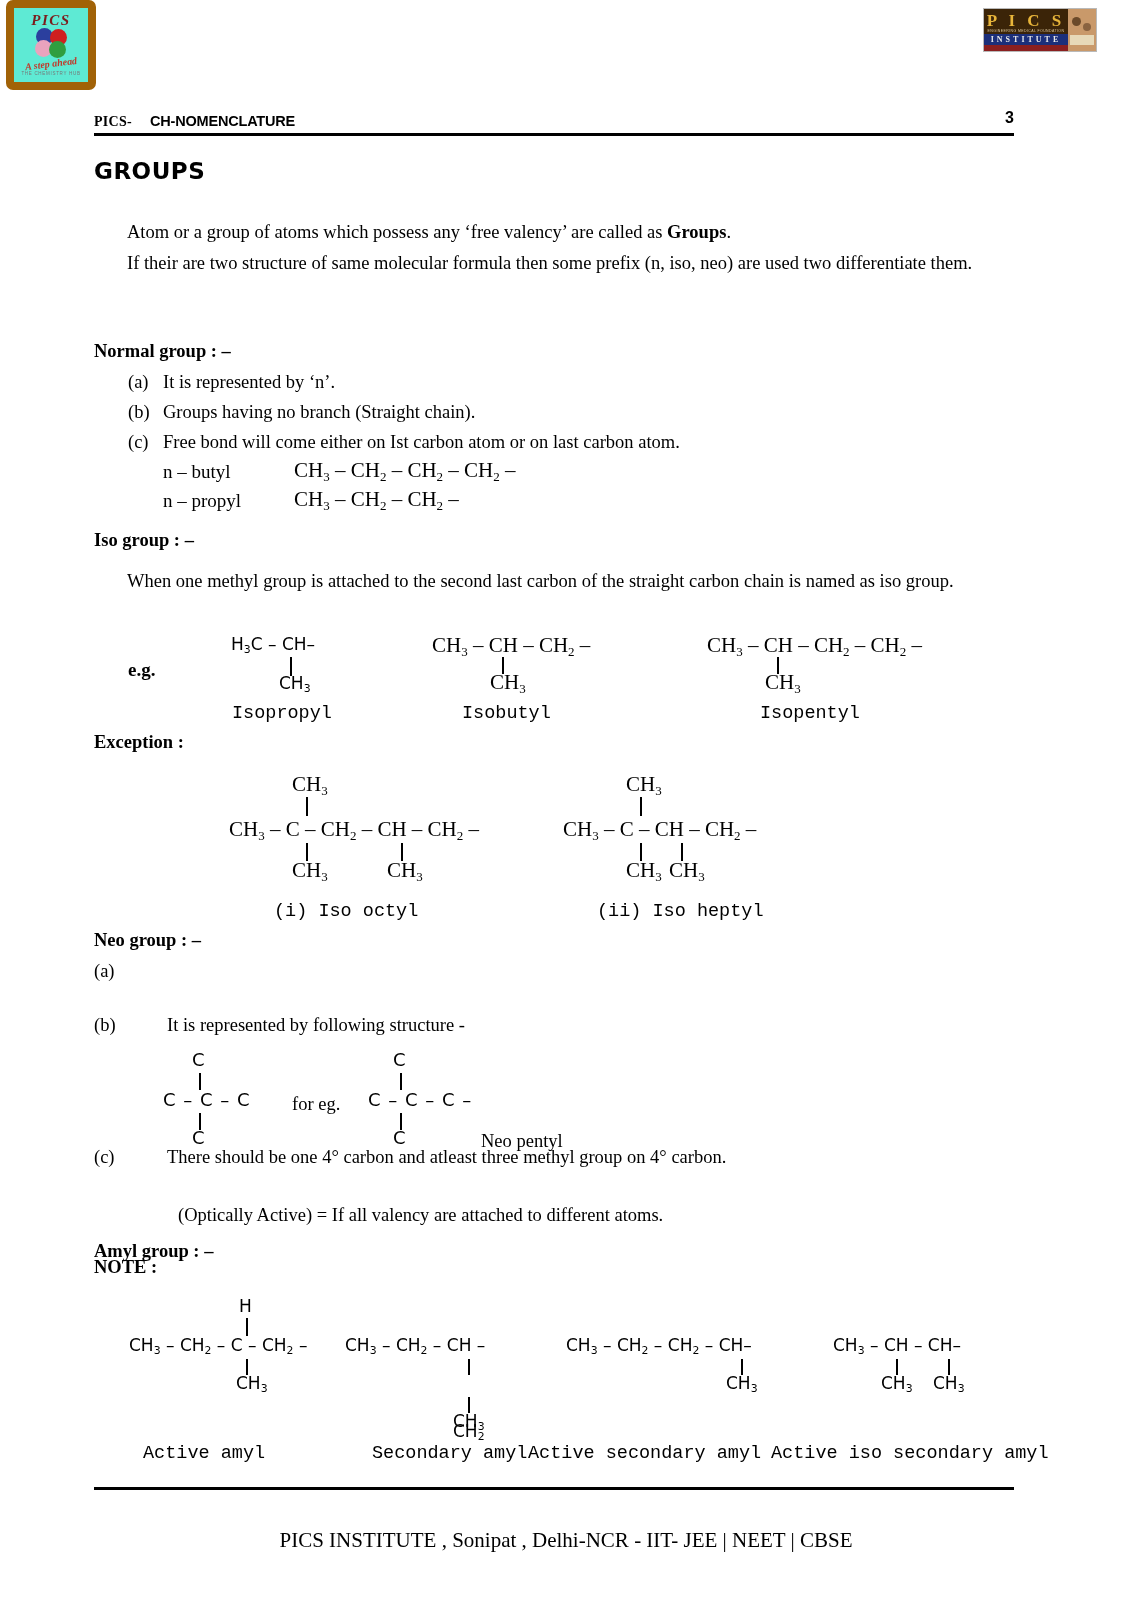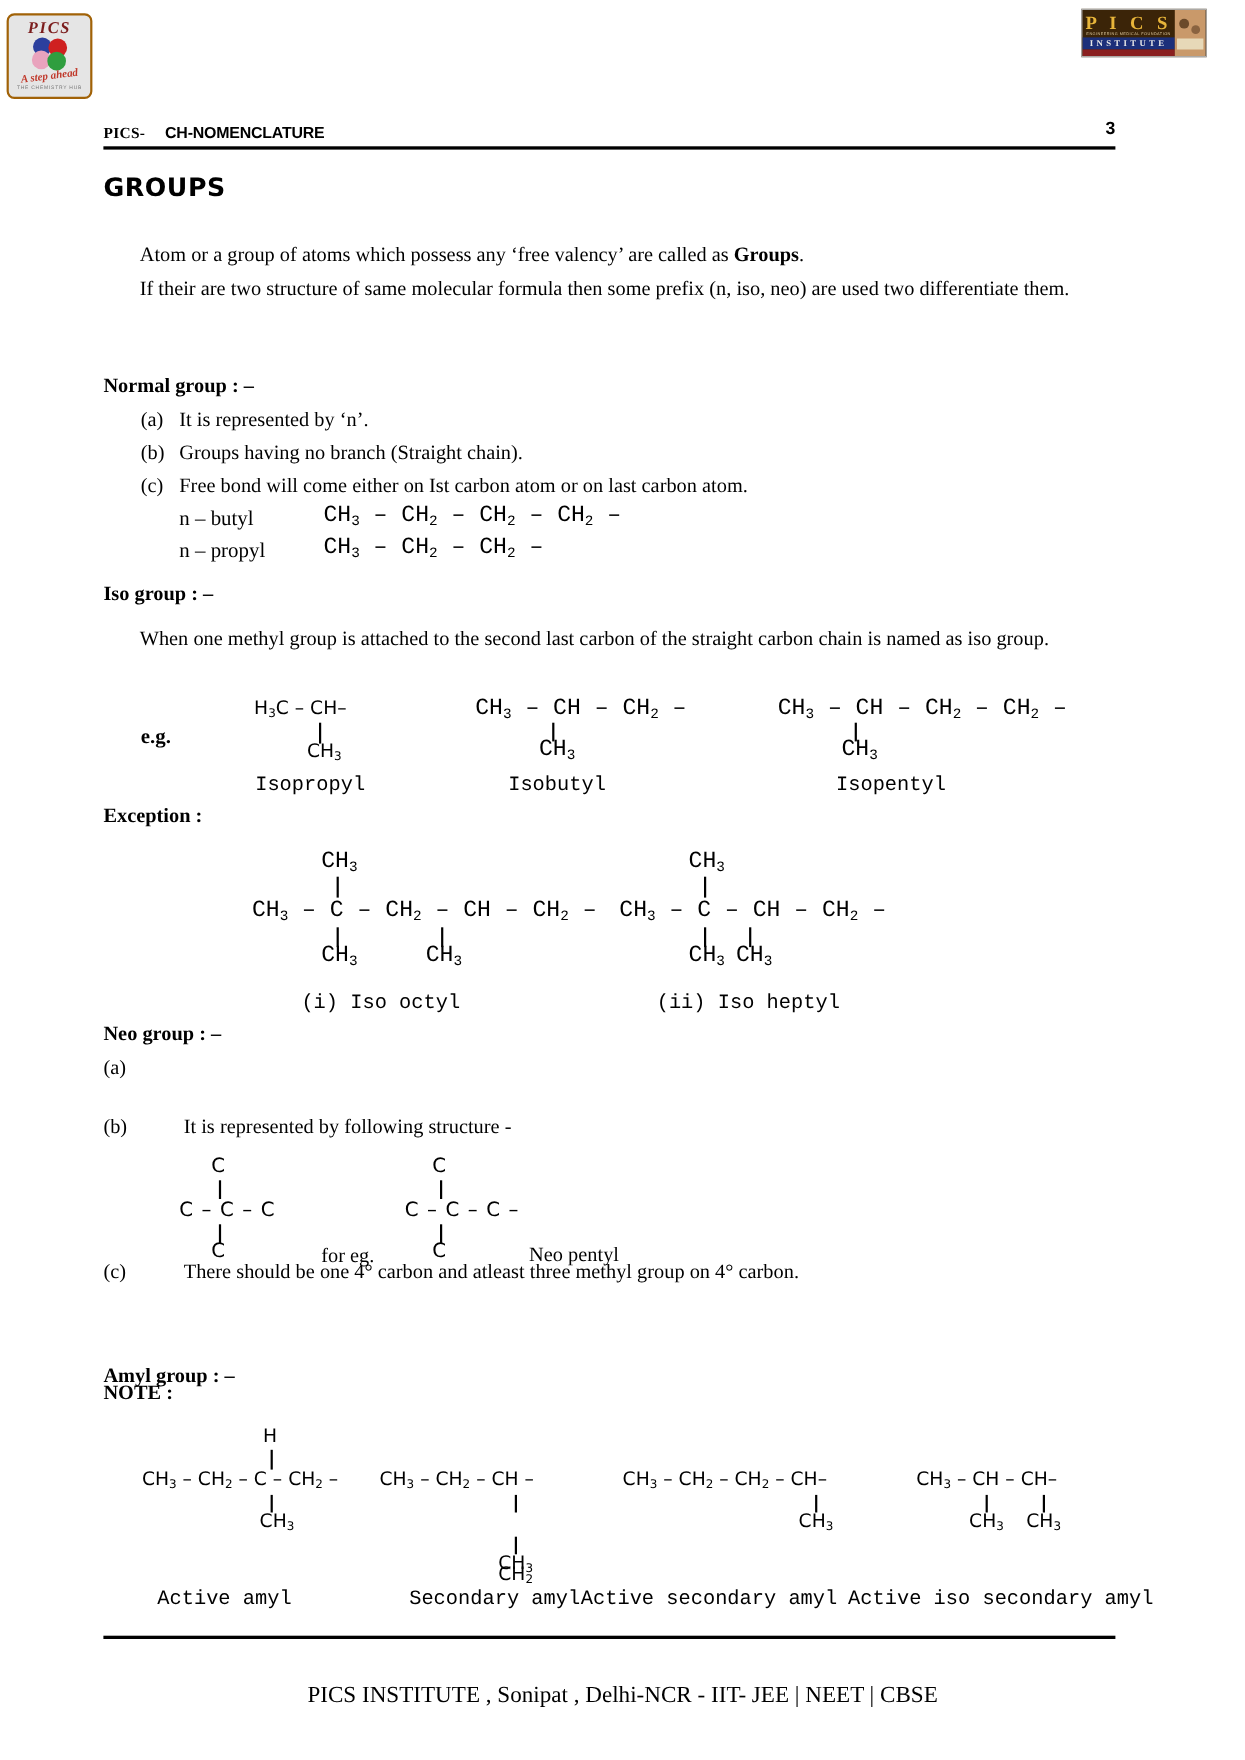--- a/index.html
+++ b/index.html
@@ -3,22 +3,22 @@
 <meta charset="utf-8">
 <style>
   html,body{margin:0;padding:0;background:#ffffff;}
   body{
     width:1132px;height:1600px;position:relative;overflow:hidden;
     font-family:"Liberation Serif","DejaVu Serif",serif;color:#000;
   }
   .page{position:absolute;left:0;top:0;width:1132px;height:1600px;}
 
   
-  .logo-left{position:absolute;left:6px;top:12px;width:74px;height:74px;
-    border:2px solid #a16207;border-radius:7px;background:#e5e5e5;overflow:hidden;}
+  .logo-left{position:absolute;left:6px;top:0;width:74px;height:74px;
+    border:8px solid #a16207;border-radius:7px;background:#5eead4;overflow:hidden;}
   .logo-left .lg-arc{position:absolute;top:4px;left:0;width:74px;text-align:center;
     font-family:"Liberation Serif",serif;font-weight:bold;font-style:italic;
     font-size:15px;color:#7b1d1d;letter-spacing:1.5px;}
   .logo-left .lg-flower{position:absolute;left:21px;top:20px;width:34px;height:30px;}
   .logo-left .pet{position:absolute;width:17px;height:17px;border-radius:50%;}
   .logo-left .pet.b{background:#2b3f9e;left:1px;top:0;}
   .logo-left .pet.r{background:#cf2020;left:15px;top:1px;}
   .logo-left .pet.p{background:#e9a3bd;left:0px;top:12px;}
   .logo-left .pet.g{background:#2f9e3f;left:14px;top:13px;}
   .logo-left .lg-step{position:absolute;top:50px;left:0;width:74px;text-align:center;
@@ -60,21 +60,21 @@
   .t{position:absolute;font-family:"Liberation Serif","DejaVu Serif",serif;font-size:18.5px;
      white-space:nowrap;line-height:1.28;}
   .b{font-weight:bold;}
   .wrapt{position:absolute;font-family:"Liberation Serif","DejaVu Serif",serif;font-size:18.5px;line-height:1.38;}
 
   h1.groups{position:absolute;left:94px;top:158px;margin:0;
     font-family:"DejaVu Sans","Liberation Sans",sans-serif;font-weight:bold;
     font-size:23px;letter-spacing:.5px;}
 
   
-  .chem{position:absolute;font-family:Liberation Mono, monospace;
+  .chem{position:absolute;font-family:Liberation Serif, serif;
     font-size:21px;white-space:nowrap;text-align:right;}
   .chem sub{font-size:.62em;vertical-align:-0.28em;}
   .chemsans{position:absolute;font-family:"DejaVu Sans","Liberation Sans",sans-serif;
     font-size:17px;white-space:nowrap;}
   .chemsans sub{font-size:.64em;vertical-align:-0.25em;}
   .vbond{position:absolute;width:1.6px;background:#000;}
 
   .caption{position:absolute;font-family:Liberation Mono, monospace;
     font-size:18.5px;white-space:nowrap;}
 
@@ -195,33 +195,34 @@
 
   <div class="t" style="left:94px;top:1014px;">(b)</div>
   <div class="t" style="left:167px;top:1014px;">It is represented by following structure -</div>
 
   <div class="chemsans" style="left:192px;top:1049px;font-size:18px;">C</div>
   <div class="vbond" style="left:199px;top:1073px;height:17px;"></div>
   <div class="chemsans" style="left:163px;top:1089px;font-size:18px;letter-spacing:1px;">C – C – C</div>
   <div class="vbond" style="left:199px;top:1113px;height:17px;"></div>
   <div class="chemsans" style="left:192px;top:1127px;font-size:18px;">C</div>
 
-  <div class="t" style="left:292px;top:1131px;">for eg.</div>
+  <div class="t" style="left:292px;top:1093px;">for eg.</div>
 
   <div class="chemsans" style="left:393px;top:1049px;font-size:18px;">C</div>
   <div class="vbond" style="left:400px;top:1073px;height:17px;"></div>
   <div class="chemsans" style="left:368px;top:1089px;font-size:18px;letter-spacing:1px;">C – C – C –</div>
   <div class="vbond" style="left:400px;top:1113px;height:17px;"></div>
   <div class="chemsans" style="left:393px;top:1127px;font-size:18px;">C</div>
   <div class="t" style="left:481px;top:1093px;margin-top:37px;">Neo pentyl</div>
 
   <div class="t" style="left:94px;top:1146px;">(c)</div>
   <div class="t" style="left:167px;top:1146px;">There should be one 4° carbon and atleast three methyl group on 4° carbon.</div>
 
   <div class="t b" style="left:94px;top:1256px;text-align:right;">NOTE :</div>
+  <div class="t" style="left:178px;top:1204px;">(Optically Active) = If all valency are attached to different atoms.</div>
 
   <div class="t b" style="left:94px;top:1240px;">Amyl group : –</div>
 
   <div class="chemsans" style="left:239px;top:1296px;">H</div>
   <div class="vbond" style="left:246px;top:1318px;height:18px;"></div>
   <div class="chemsans" style="left:129px;top:1335px;">CH<sub>3</sub> – CH<sub>2</sub> – C – CH<sub>2</sub> –</div>
   <div class="vbond" style="left:246px;top:1359px;height:16px;"></div>
   <div class="chemsans" style="left:236px;top:1373px;">CH<sub>3</sub></div>
   <div class="caption" style="left:143px;top:1443px;">Active amyl</div>
 

